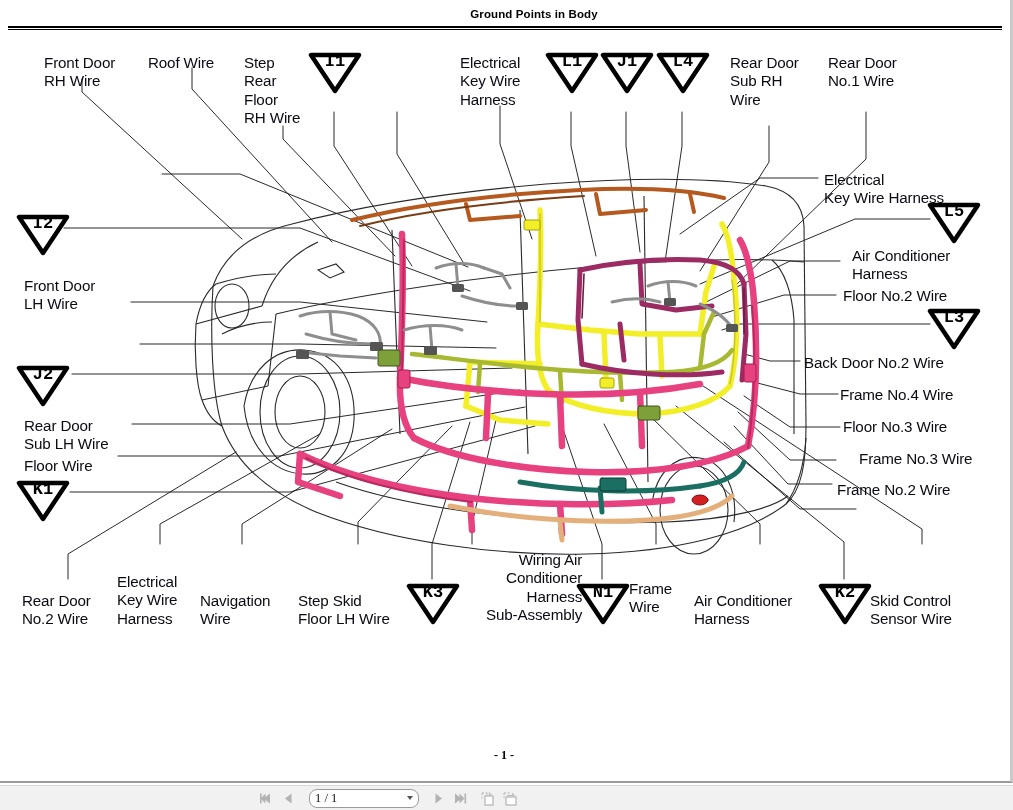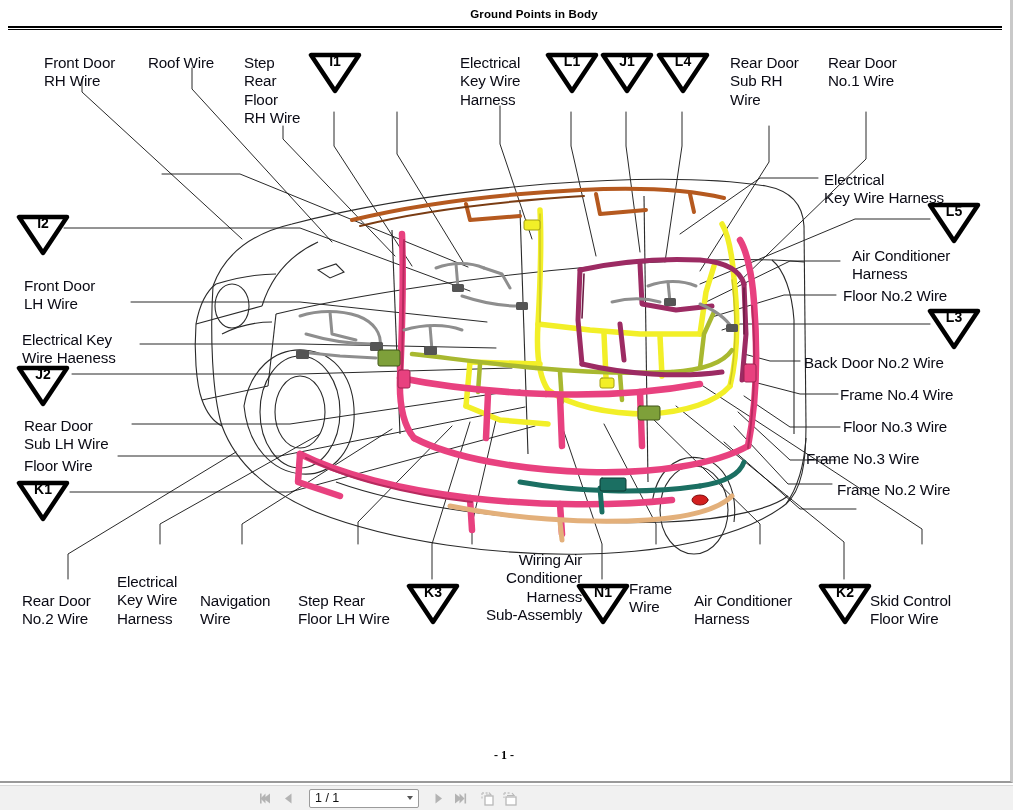--- a/index.html
+++ b/index.html
@@ -99,22 +99,22 @@
   .tri .tri-shape {
     position: absolute;
     left: 0; top: 0;
     width: 54px; height: 42px;
   }
   .tri .tri-text {
     position: absolute;
     left: 0; top: 2px;
     width: 54px;
     text-align: center;
-    font-family: Liberation Sans, sans-serif;
-    font-size: 14px;
+    font-family: Liberation Mono, monospace;
+    font-size: 17px;
     font-weight: bold;
     color: #000;
     line-height: 15px;
   }
 
   
   #toolbar {
     position: absolute;
     left: 0; top: 785px;
     width: 1013px;
@@ -132,28 +132,28 @@
     margin-right: 2px;
     background: transparent;
     border: none;
     cursor: pointer;
   }
   .tb-btn svg { display: block; }
   .tb-gap { width: 6px; }
   #page-select {
     width: 110px;
     height: 19px;
-    font-family: Liberation Sans, sans-serif;
+    font-family: Liberation Serif, serif;
     font-size: 12.5px;
     color: #111;
     background: #ffffff;
     border: 1px solid #9b9b9b;
     padding: 0 2px 0 5px;
     margin: 0 3px;
-    border-radius: 2px;
+    border-radius: 8px;
     -webkit-appearance: none;
     appearance: none;
   }
   #page-select-wrap {
     position: relative;
     display: inline-block;
   }
   #page-select-arrow {
     position: absolute;
     right: 9px; top: 50%;
@@ -427,56 +427,54 @@
 Key Wire
 Harness</div>
         <div class="lbl" style="left:730px; top:20px;">Rear Door
 Sub RH
 Wire</div>
         <div class="lbl" style="left:828px; top:20px;">Rear Door
 No.1 Wire</div>
 
         <div class="lbl" style="left:24px; top:243px;">Front Door
 LH Wire</div>
-        <div class="lbl" style="left:22px; top:297px;">Electrical Key
-Wire Haeness</div>
         <div class="lbl" style="left:24px; top:383px;">Rear Door
 Sub LH Wire</div>
         <div class="lbl" style="left:24px; top:423px;">Floor Wire</div>
 
         <div class="lbl" style="left:824px; top:137px;">Electrical
 Key Wire Harness</div>
         <div class="lbl" style="left:852px; top:213px;">Air Conditioner
 Harness</div>
         <div class="lbl" style="left:843px; top:253px;text-align:center;">Floor No.2 Wire</div>
         <div class="lbl" style="left:804px; top:320px;">Back Door No.2 Wire</div>
         <div class="lbl" style="left:840px; top:352px;">Frame No.4 Wire</div>
         <div class="lbl" style="left:843px; top:384px;">Floor No.3 Wire</div>
-        <div class="lbl" style="left:806px; top:416px;">Frame No.3 Wire</div>
+        <div class="lbl" style="left:859px; top:416px;">Frame No.3 Wire</div>
         <div class="lbl" style="left:837px; top:447px;">Frame No.2 Wire</div>
 
         <div class="lbl" style="left:22px; top:558px;">Rear Door
 No.2 Wire</div>
         <div class="lbl" style="left:117px; top:539px;">Electrical
 Key Wire
 Harness</div>
         <div class="lbl" style="left:200px; top:558px;">Navigation
 Wire</div>
-        <div class="lbl" style="left:298px; top:558px;">Step Rear
+        <div class="lbl" style="left:298px; top:558px;">Step Skid
 Floor LH Wire</div>
         <div class="lbl" style="left:486px; top:517px;text-align:right;">Wiring Air
 Conditioner
 Harness
 Sub-Assembly</div>
         <div class="lbl" style="left:629px; top:546px;">Frame
 Wire</div>
         <div class="lbl" style="left:694px; top:558px;">Air Conditioner
 Harness</div>
         <div class="lbl" style="left:870px; top:558px;">Skid Control
-Floor Wire</div>
+Sensor Wire</div>
 
         <div class="tri" style="left:308px; top:18px;">
           <svg class="tri-shape" viewBox="0 0 54 42">
             <polygon points="3,3 51,3 27,39" fill="#fff" stroke="#000" stroke-width="4.5" stroke-linejoin="round"></polygon>
           </svg>
           <div class="tri-text">I1</div>
         </div>
         <div class="tri" style="left:545px; top:18px;">
           <svg class="tri-shape" viewBox="0 0 54 42">
             <polygon points="3,3 51,3 27,39" fill="#fff" stroke="#000" stroke-width="4.5" stroke-linejoin="round"></polygon>

